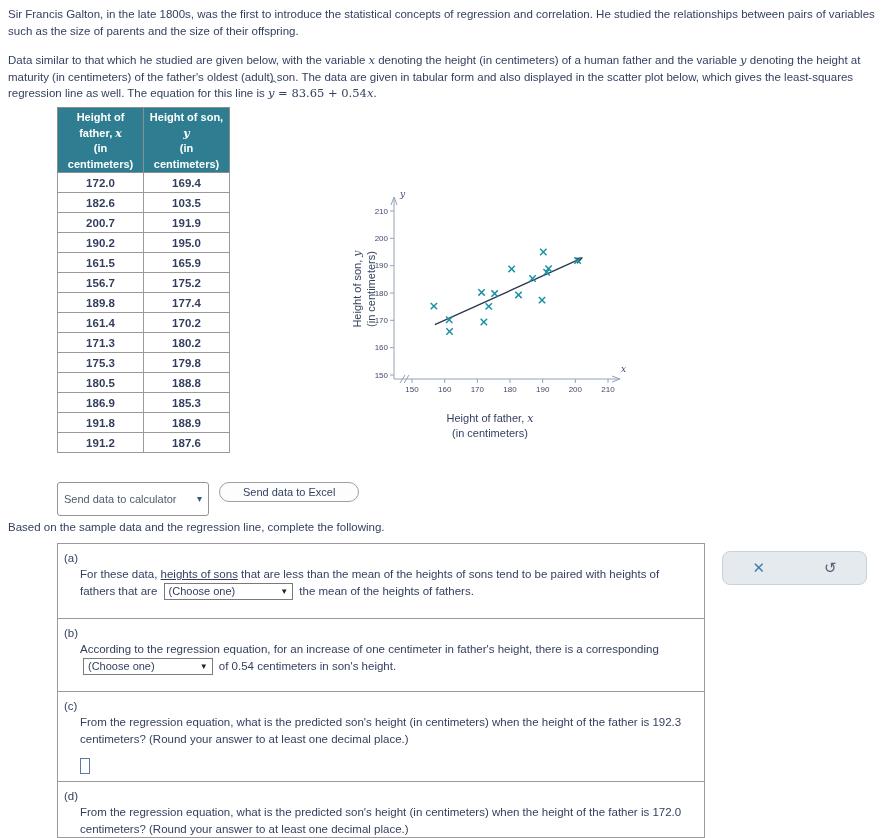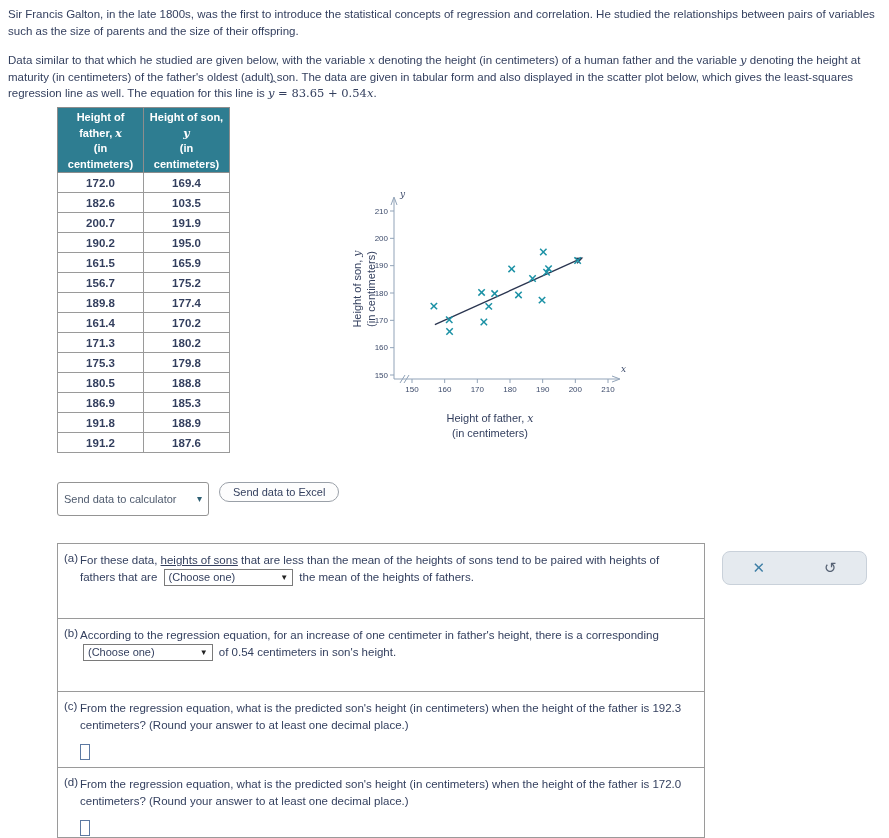--- a/index.html
+++ b/index.html
@@ -25,38 +25,38 @@
                    width:86px; padding:2px 2px 0; vertical-align:top; }
   .data-table th + th { border-left:1px solid #fff; }
   .data-table td { border:1px solid #9a9a9a; text-align:center; font-size:11.5px; height:20px; width:86px;font-weight:bold; }
 
   
   .calc-select { position:absolute; left:57px; top:482px; width:152px; height:20px; border:1px solid #949494;
                  border-radius:3px; background:#fff; color:#4f5b6e; font-size:11px; display:flex;
                  align-items:center; padding:16px 6px; cursor:pointer; }
   .sel-arrow { margin-left:auto; color:#2e5f73; font-size:10px; line-height:1; }
   .excel-btn { position:absolute; left:219px; top:482px; height:20px; border:1px solid #9aa0a8; border-radius:10px;
-               background:#fdfdfd; color:#333f5e; font-size:11px; padding:0 13px; display:flex; align-items:center;
+               background:#fdfdfd; color:#333f5e; font-size:11px; padding:0 23px; display:flex; align-items:center;
                cursor:pointer; font-family:"Liberation Sans", sans-serif; }
 
   
   .chart { position:absolute; left:350px; top:183px; width:300px; height:270px; }
   .chart svg { position:absolute; left:10px; top:0; }
   .ylabel { position:absolute; left:-60px; top:92px; width:150px; height:28px; transform:rotate(-90deg);
             text-align:center; font-size:11px; line-height:13.5px; color:#333f5e; }
   .xlabel { position:absolute; left:20px; top:228px; width:240px; text-align:center; font-size:11px;
             line-height:14px; color:#333f5e; }
 
   
   .qbox { position:absolute; left:57px; top:543px; width:648px; height:295px; border:1px solid #9a9a9a; background:#fff; }
   .qpart { padding:8px 8px 7px 6px; display:flex; }
   .qpart + .qpart { border-top:1px solid #9a9a9a; }
   .qa { min-height:74px; } .qb { min-height:73px; } .qc { min-height:72px; }
   .qlabel { width:16px; flex:none; }
-  .qtext { flex:1; line-height:17px; }
+  .qtext { flex:1; line-height:17px;margin-top:14px; }
   .choose { display:inline-flex; align-items:center; border:1px solid #7a7a7a; background:#fff; padding:0 4px;
             height:17px; font-size:11px; margin:0 3px; cursor:pointer; vertical-align:middle;gap:38px; }
   .darrow { font-size:8px; margin-left:7px; color:#222; }
   .answer-row { margin-top:9px; }
   .answer-box { display:inline-block; width:10px; height:16px; border:1px solid #5c79a2; background:#fff;
                 cursor:text; vertical-align:middle; }
 
   
   .toolbar { position:absolute; left:722px; top:551px; width:145px; height:34px; background:#e5eaef;
              border:1px solid #c9d1da; border-radius:8px; display:flex; }
@@ -227,20 +227,21 @@
         <line x1="185.34666666666672" y1="88.87333333333332" x2="191.7466666666667" y2="82.47333333333331" stroke="#1b91a5" stroke-width="1.5"></line>
         <line x1="183.38666666666663" y1="86.02666666666667" x2="189.7866666666666" y2="92.42666666666668" stroke="#1b91a5" stroke-width="1.5"></line>
         <line x1="183.38666666666663" y1="92.42666666666668" x2="189.7866666666666" y2="86.02666666666667" stroke="#1b91a5" stroke-width="1.5"></line>
       </svg>
     <div class="xlabel">
       <div><span>Height of father, </span><span class="mi">x</span></div>
       <div>(in centimeters)</div>
     </div>
   </div>
 
+  <p class="para instr">Based on the sample data and the regression line, complete the following.</p>
 
   <div class="qbox">
 
     <div class="qpart qa">
       <span class="qlabel">(a)</span>
       <div class="qtext">
         <span><span>For these data, </span><span class="ul">heights of sons</span><span> that are less than the mean of the heights of sons tend to be paired with heights of</span></span><br>
         <span><span>fathers that are </span></span><span class="choose">
             <span>(Choose one)</span>
             <span class="darrow">▼</span>

